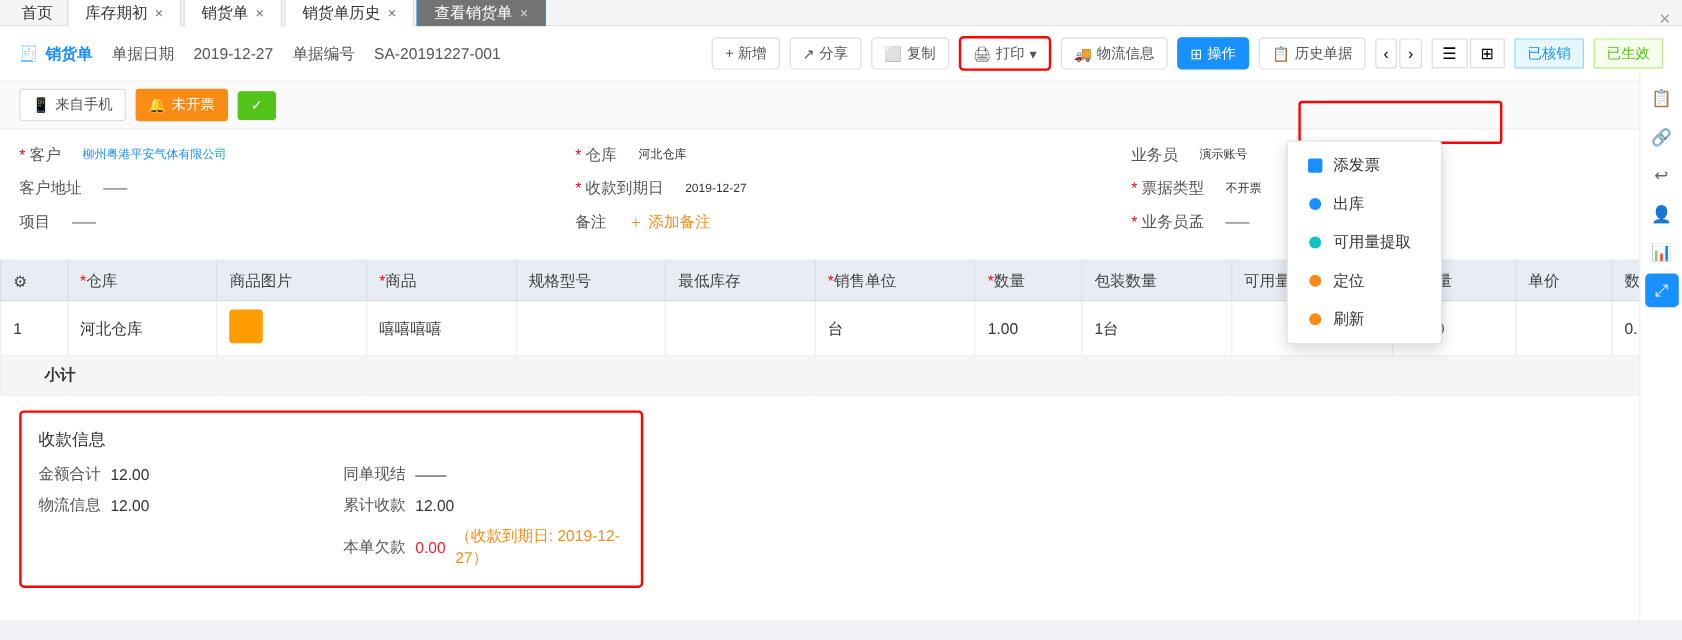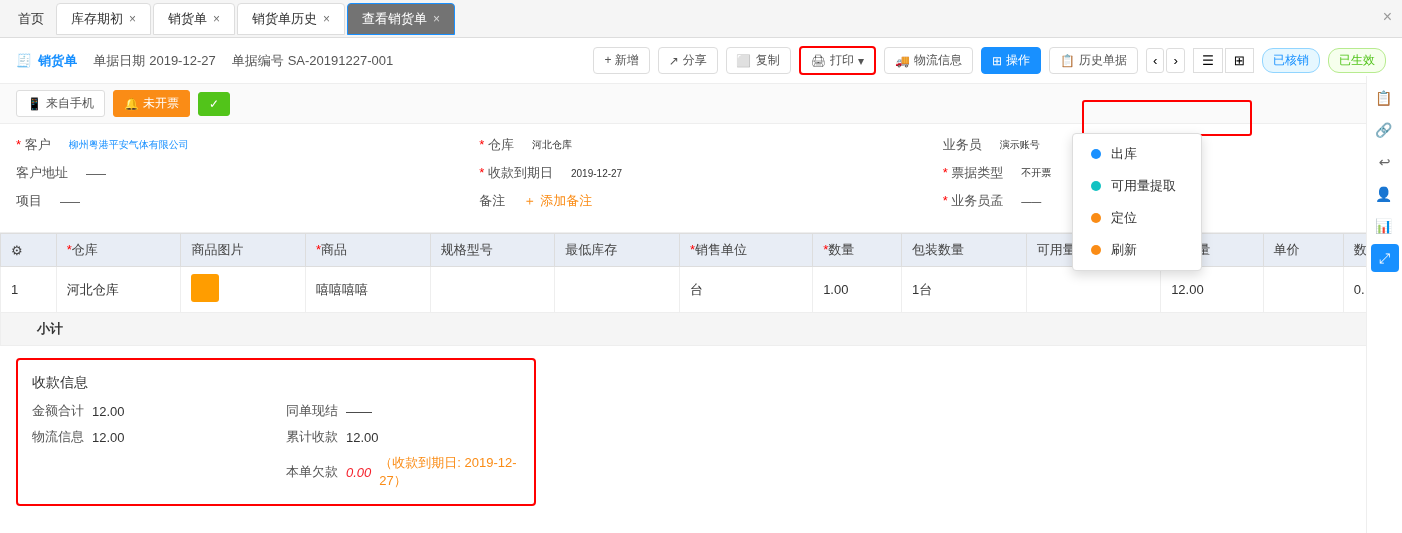--- a/index.html
+++ b/index.html
@@ -1,21 +1,21 @@
 <!DOCTYPE html>
 <html><head>
   <meta charset="utf-8">
   <style>
     * { box-sizing: border-box; margin: 0; padding: 0; }
     body { font-family: 'Microsoft YaHei', Arial, sans-serif; font-size: 13px; background: #f0f2f5; color: #333; }
 
     
     .tab-bar {
       display: flex; align-items: center; background: #f5f5f5; border-bottom: 1px solid #ddd;
-      padding: 0 8px; height: 38px; gap: 2px;
+      padding: 0 8px; height: 22px; gap: 2px;
     }
     .tab {
       display: flex; align-items: center; padding: 6px 14px; background: #fff;
       border: 1px solid #ddd; border-radius: 4px 4px 0 0; cursor: pointer;
       font-size: 13px; gap: 6px; height: 32px;
     }
     .tab.active { background: #737373; color: #fff; border-color: #1890ff; }
     .tab .close-btn { font-size: 12px; cursor: pointer; opacity: 0.7; }
     .home-tab { background: transparent; border: none; color: #333; cursor: pointer; padding: 6px 10px; }
     .tab-close-x {
@@ -28,40 +28,40 @@
       position: relative; min-height: 495px;
     }
 
     
     .doc-header {
       display: flex; align-items: center; padding: 8px 16px;
       border-bottom: 1px solid #eee; background: #fff; gap: 16px;
     }
     .doc-title { display: flex; align-items: center; gap: 6px; color: #1890ff; font-weight: bold; }
     .doc-meta { display: flex; align-items: center; gap: 16px; color: #555; font-size: 13px; }
-    .doc-meta span { display: flex; align-items: center; gap: 4px; }
+    .doc-meta span { display: flex; align-items: center; gap: 16px; }
 
     
     .toolbar {
       display: flex; align-items: center; gap: 8px; margin-left: auto;
     }
     .toolbar-btn {
       display: flex; align-items: center; gap: 4px; padding: 4px 10px;
       border: 1px solid #ddd; border-radius: 4px; background: #fff;
       cursor: pointer; font-size: 12px; color: #555; text-align: center;
     }
     .toolbar-btn.print-btn { border: 2px solid red; color: #555; }
     .toolbar-btn.ops-btn { background: #1890ff; color: #fff; border-color: #1890ff; }
     .toolbar-btn.history-btn { background: #fff; color: #555; }
     .nav-arrows { display: flex; gap: 2px; }
     .nav-arrow { padding: 4px 6px; border: 1px solid #ddd; border-radius: 3px; cursor: pointer; background: #fff; }
     .view-btns { display: flex; gap: 2px; }
     .view-btn { padding: 4px 8px; border: 1px solid #ddd; background: #fff; cursor: pointer; }
     .status-badge {
-      padding: 3px 10px; border-radius: 11px; font-size: 12px; border: 1px solid;
+      padding: 3px 10px; border-radius: 1px; font-size: 12px; border: 1px solid;
     }
     .badge-sold { background: #e6f7ff; color: #1890ff; border-color: #91d5ff; }
     .badge-effective { background: #f6ffed; color: #52c41a; border-color: #b7eb8f; }
 
     
     .action-bar {
       display: flex; align-items: center; padding: 6px 16px; gap: 8px;
       border-bottom: 1px solid #eee; background: #fafafa;
     }
     .action-btn {
@@ -113,21 +113,21 @@
       border: 2px solid red; margin: 12px 16px; padding: 14px;
       border-radius: 4px; max-width: 520px;
     }
     .summary-title { font-weight: normal; margin-bottom: 10px; font-size: 14px; }
     .summary-grid {
       display: grid; grid-template-columns: 1fr 1fr; gap: 8px 20px;
     }
     .summary-item { display: flex; align-items: center; gap: 8px; }
     .summary-label { color: #555; white-space: nowrap; }
     .summary-value { color: #333; }
-    .summary-value.red { color: #f5222d; font-style: italic; }
+    .summary-value.red { color: #f5222d; }
 
     
     .dropdown-menu {
       position: absolute; top: 95px; right: 200px;
       background: #fff; border: 1px solid #ddd; border-radius: 4px;
       box-shadow: 0 4px 12px rgba(0,0,0,0.15); z-index: 100;
       min-width: 130px; padding: 4px 0;
     }
     .dropdown-item {
       display: flex; align-items: center; gap: 8px;
@@ -375,20 +375,26 @@
         <span class="summary-label">本单欠款</span>
         <span class="summary-value red">0.00</span>
         <span class="summary-value" style="color:#fa8c16;">（收款到期日: 2019-12-27）</span>
       </div>
     </div>
   </div>
 
   <div class="dropdown-menu">
     <div class="dropdown-item">
       <span class="dropdown-icon">
+        <div class="icon-square"></div>
+      </span>
+      <span>添发票</span>
+    </div>
+    <div class="dropdown-item">
+      <span class="dropdown-icon">
         <div class="icon-circle-blue"></div>
       </span>
       <span>出库</span>
     </div>
     <div class="dropdown-item">
       <span class="dropdown-icon">
         <div class="icon-circle-teal"></div>
       </span>
       <span>可用量提取</span>
     </div>

